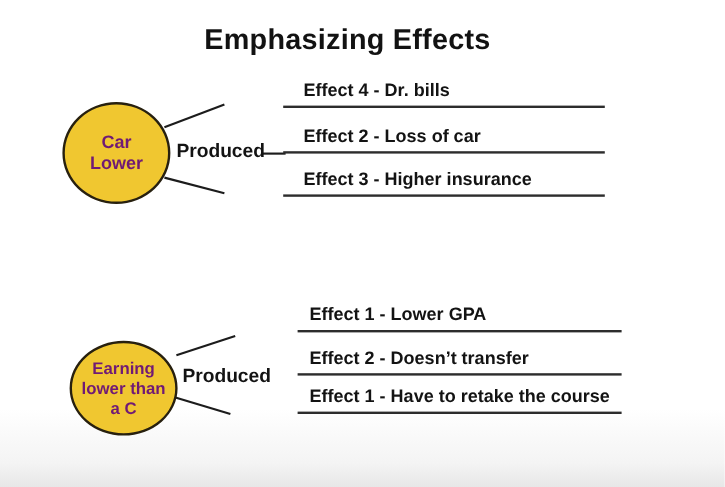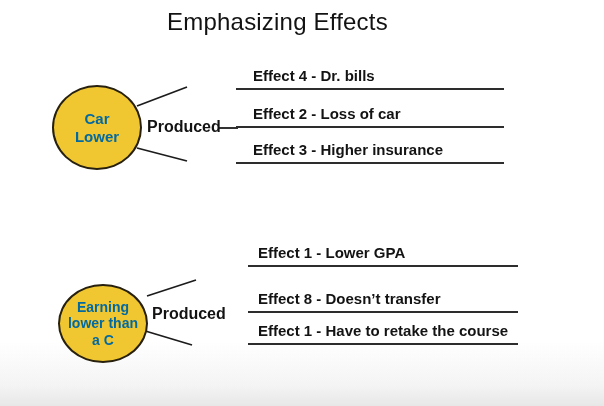--- a/index.html
+++ b/index.html
@@ -14,24 +14,24 @@
     height: 406px;
     overflow: hidden;
     background: linear-gradient(180deg, #ffffff 0%, #ffffff 84%, #f4f4f4 95%, #e7e7e7 100%);
     color: #121212;
   }
   .slide-title {
     position: absolute;
     top: 8px;
     left: 0;
     width: 555px;
-    margin: 0;
+    margin: 12px;
     text-align: center;
     font-size: 24px;
-    font-weight: normal;
+    font-weight: bold;
     letter-spacing: 0.2px;
     color: #121212;
   }
   .connectors {
     position: absolute;
     top: 0;
     left: 0;
     width: 604px;
     height: 406px;
     pointer-events: none;
@@ -40,21 +40,21 @@
     position: absolute;
     border: 2px solid #27200f;
     border-radius: 50%;
     background: #f0c730;
     display: flex;
     flex-direction: column;
     align-items: center;
     justify-content: center;
     text-align: center;
     font-weight: bold;
-    color: #0369a1;
+    color: #701a75;
     box-sizing: border-box;
   }
   .cause-1 {
     left: 52px;
     top: 85px;
     width: 90px;
     height: 85px;
     font-size: 15px;
     line-height: 1.2;
   }
@@ -87,21 +87,21 @@
     font-weight: bold;
     color: #131313;
   }
   .g1 { left: 236px; width: 268px; height: 23px; }
   .g1 .effect-label { padding-left: 17px; }
   .g1.r1 { top: 67px; }
   .g1.r2 { top: 105px; }
   .g1.r3 { top: 141px; text-decoration: underline; }
   .g2 { left: 248px; width: 270px; height: 23px; }
   .g2 .effect-label { padding-left: 10px; }
-  .g2.r1 { top: 244px; }
+  .g2.r1 { top: 254px; }
   .g2.r2 { top: 290px; }
   .g2.r3 { top: 322px; }
 </style>
 </head>
 <body>
 
 <div class="stage">
 
   <h1 class="slide-title">Emphasizing Effects</h1>
 
@@ -133,19 +133,19 @@
     <span>Earning</span>
     <span>lower than</span>
     <span>a C</span>
   </div>
   <div class="produced-label produced-2">Produced</div>
 
   <div class="effect-row g2 r1">
     <span class="effect-label">Effect 1 - Lower GPA</span>
   </div>
   <div class="effect-row g2 r2">
-    <span class="effect-label">Effect 8 - Doesn’t transfer</span>
+    <span class="effect-label">Effect 2 - Doesn’t transfer</span>
   </div>
   <div class="effect-row g2 r3">
     <span class="effect-label">Effect 1 - Have to retake the course</span>
   </div>
 
 </div>
 
 </body></html>

